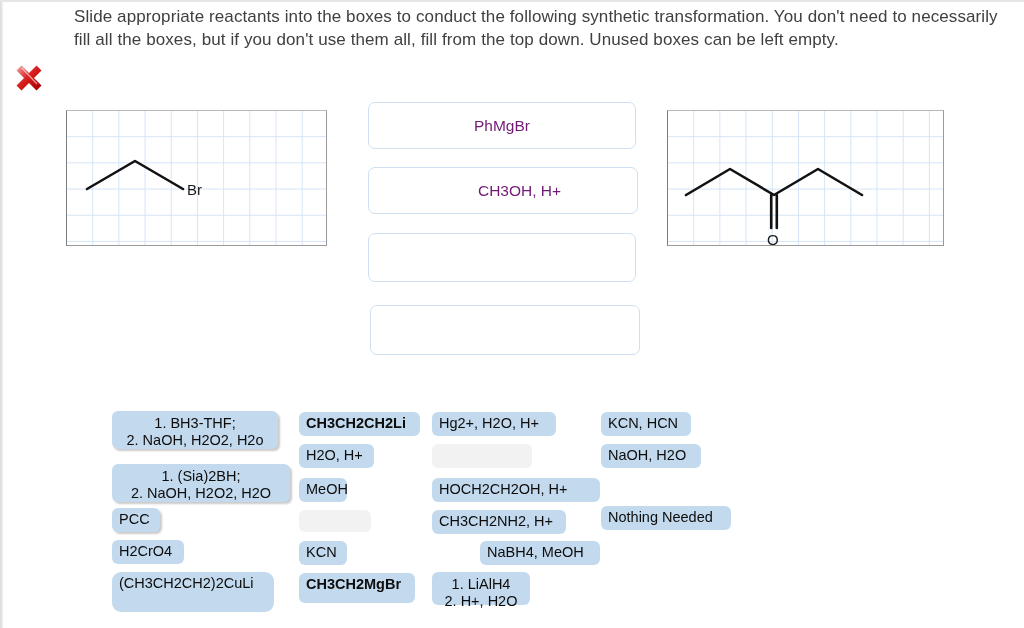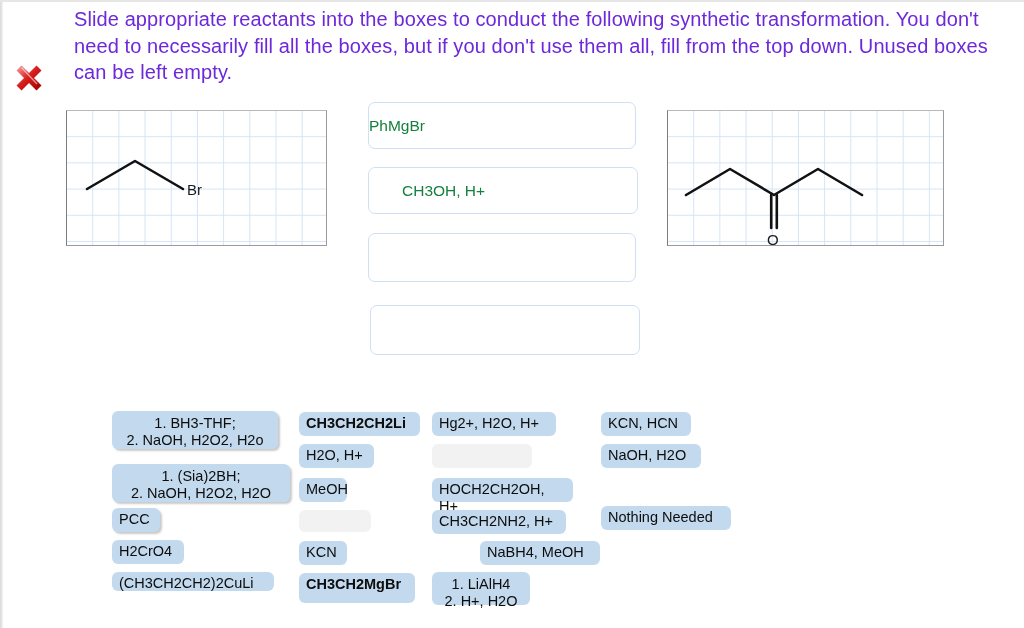--- a/index.html
+++ b/index.html
@@ -30,23 +30,23 @@
     width: 1024px; height: 2px;
     background: #e6e6e6;
   }
 
   
   .instructions {
     position: absolute;
     left: 74px;
     top: 6px;
     width: 930px;
-    font-size: 20px;
+    font-size: 17px;
     line-height: 1.33;
-    color: #6d28d9;
+    color: #404040;
     letter-spacing: 0.1px;
   }
 
   
   .x-mark {
     position: absolute;
     left: 13px;
     top: 62px;
     width: 32px;
     height: 32px;
@@ -79,23 +79,23 @@
 
   
   .drop-box {
     position: absolute;
     box-sizing: border-box;
     border: 1px solid #cfe0f2;
     border-radius: 7px;
     background: #ffffff;
     display: flex;
     align-items: center;
-    justify-content: flex-start;
+    justify-content: center;
     font-size: 15.5px;
-    color: #15803d;
+    color: #701a75;
   }
   #drop-box-1 { left: 368px; top: 102px; width: 268px; height: 47px; }
   #drop-box-2 { left: 368px; top: 167px; width: 270px; height: 47px; padding-left: 33px; }
   #drop-box-3 { left: 368px; top: 233px; width: 268px; height: 49px; }
   #drop-box-4 { left: 370px; top: 305px; width: 270px; height: 50px; }
 
   
   .tile {
     position: absolute;
     box-sizing: border-box;
@@ -179,30 +179,30 @@
   <span></span>
 </div>
 
 <div id="reagent-bank">
     <div class="tile twoline" style="left: 112px; top: 411px; width: 166px; height: 38px;">1.  BH3-THF;
 2. NaOH, H2O2, H2o</div>
     <div class="tile twoline" style="left: 112px; top: 464px; width: 178px; height: 38px;">1. (Sia)2BH;
 2.  NaOH, H2O2, H2O</div>
     <div class="tile" style="left: 112px; top: 508px; width: 48px; height: 24px; line-height: 17px; text-align: left;">PCC</div>
     <div class="tile flat" style="left: 112px; top: 540px; width: 72px; height: 24px; line-height: 17px; text-align: left;">H2CrO4</div>
-    <div class="tile flat" style="left: 112px; top: 572px; width: 162px; height: 19px; line-height: 17px; text-align: left;">(CH3CH2CH2)2CuLi</div>
+    <div class="tile flat" style="left: 112px; top: 572px; width: 162px; height: 40px; line-height: 17px; text-align: left; border-radius: 9px;">(CH3CH2CH2)2CuLi</div>
     <div class="tile flat" style="left: 299px; top: 412px; width: 121px; height: 24px; line-height: 17px; text-align: left; font-weight: bold;">CH3CH2CH2Li</div>
     <div class="tile flat" style="left: 299px; top: 444px; width: 75px; height: 24px; line-height: 17px; text-align: left;">H2O, H+</div>
     <div class="tile flat" style="left: 299px; top: 478px; width: 48px; height: 24px; line-height: 17px; text-align: left;">MeOH</div>
     <div class="tile empty" style="left: 299px; top: 510px; width: 72px; height: 22px; line-height: 15px; text-align: left;"></div>
     <div class="tile flat" style="left: 299px; top: 541px; width: 48px; height: 24px; line-height: 17px; text-align: left;">KCN</div>
     <div class="tile flat" style="left: 299px; top: 573px; width: 116px; height: 30px; line-height: 17px; text-align: left; font-weight: bold;">CH3CH2MgBr</div>
     <div class="tile flat" style="left: 432px; top: 412px; width: 124px; height: 24px; line-height: 17px; text-align: left;">Hg2+, H2O, H+</div>
     <div class="tile empty" style="left: 432px; top: 444px; width: 100px; height: 24px; line-height: 17px; text-align: left;"></div>
-    <div class="tile flat" style="left: 432px; top: 478px; width: 141px; height: 24px; line-height: 17px; text-align: left;">HOCH2CH2OH, H+</div>
+    <div class="tile flat" style="left: 432px; top: 478px; width: 168px; height: 24px; line-height: 17px; text-align: left;">HOCH2CH2OH, H+</div>
     <div class="tile flat" style="left: 432px; top: 510px; width: 134px; height: 24px; line-height: 17px; text-align: left;">CH3CH2NH2, H+</div>
     <div class="tile flat" style="left: 432px; top: 541px; width: 120px; height: 24px; line-height: 17px; text-align: left; margin-left: 48px;">NaBH4, MeOH</div>
     <div class="tile flat twoline" style="left: 432px; top: 572px; width: 98px; height: 33px;">1.  LiAlH4
 2.  H+, H2O</div>
     <div class="tile flat" style="left: 601px; top: 412px; width: 90px; height: 24px; line-height: 17px; text-align: left;">KCN, HCN</div>
     <div class="tile flat" style="left: 601px; top: 444px; width: 100px; height: 24px; line-height: 17px; text-align: left;">NaOH, H2O</div>
     <div class="tile flat" style="left: 601px; top: 478px; width: 130px; height: 24px; line-height: 17px; text-align: left; margin-top: 28px;">Nothing Needed</div>
   </div>
 
 </body></html>

